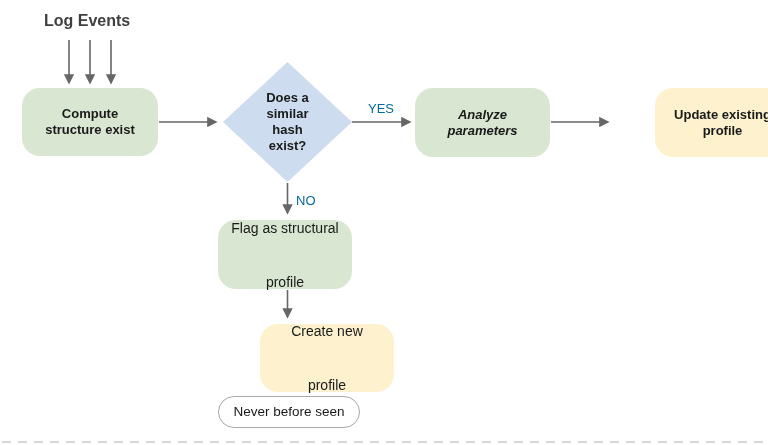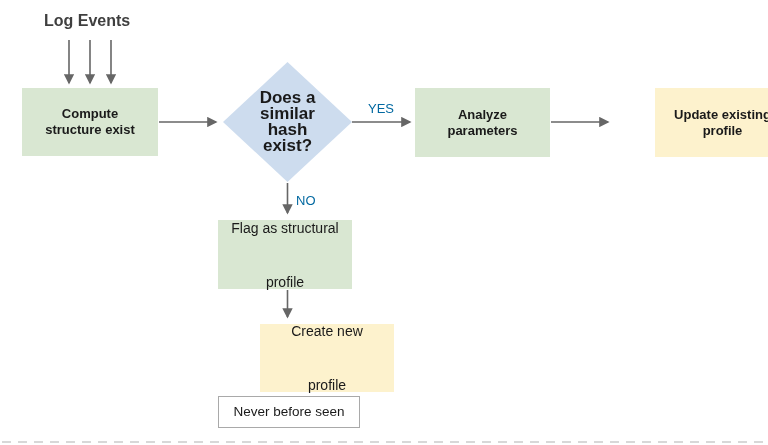--- a/index.html
+++ b/index.html
@@ -10,37 +10,37 @@
   svg.layer{position:absolute;left:0;top:0;width:768px;height:445px;}
   .edge{stroke:#666666;stroke-width:1.6;fill:none;}
   .divider{stroke:#d8d8d8;stroke-width:2;}
   .diamond-shape{fill:#cddcee;}
   .title{
     position:absolute;left:44px;top:12px;font-size:16px;font-weight:bold;
     color:#3f3f3f;white-space:nowrap;
   }
   .node{
     position:absolute;display:flex;flex-direction:column;align-items:center;
-    justify-content:center;text-align:center;color:#1a1a1a;box-sizing:border-box;
+    justify-content:center;text-align:center;color:#1a1a1a;box-sizing:border-box;border-radius:18px;
   }
   .green{background:#d9e7d2;}
   .yellow{background:#fdf2cd;margin-left:42px;}
   .proc{font-weight:bold;font-size:13px;line-height:16px;}
   .plain{font-weight:400;font-size:14px;line-height:18px;gap:36px;}
   .note{background:#ffffff;border:1px solid #a9a9a9;font-weight:400;font-size:13.5px;line-height:16px;}
   #n-compute{left:22px;top:88px;width:136px;height:68px;}
-  #n-analyze{left:415px;top:88px;width:135px;height:69px;}
+  #n-analyze{left:415px;top:88px;width:135px;height:69px;font-style:italic;}
   #n-update{left:613px;top:88px;width:135px;height:69px;}
   #n-flag{left:218px;top:220px;width:134px;height:69px;}
   #n-create{left:218px;top:324px;width:134px;height:68px;}
   #n-never{left:218px;top:396px;width:142px;height:32px;}
   #n-decision{
     position:absolute;left:223px;top:62px;width:129px;height:120px;
     display:flex;flex-direction:column;align-items:center;justify-content:center;
-    text-align:right;font-weight:bold;font-size:17px;line-height:16px;color:#1a1a1a;
+    text-align:right;font-weight:bold;font-size:13px;line-height:16px;color:#1a1a1a;
   }
   .edge-label{position:absolute;font-size:13px;color:#0369a1;white-space:nowrap;}
   #lbl-yes{left:368px;top:101px;}
   #lbl-no{left:296px;top:193px;}
 </style>
 </head>
 <body>
 
 <div class="canvas">
 

